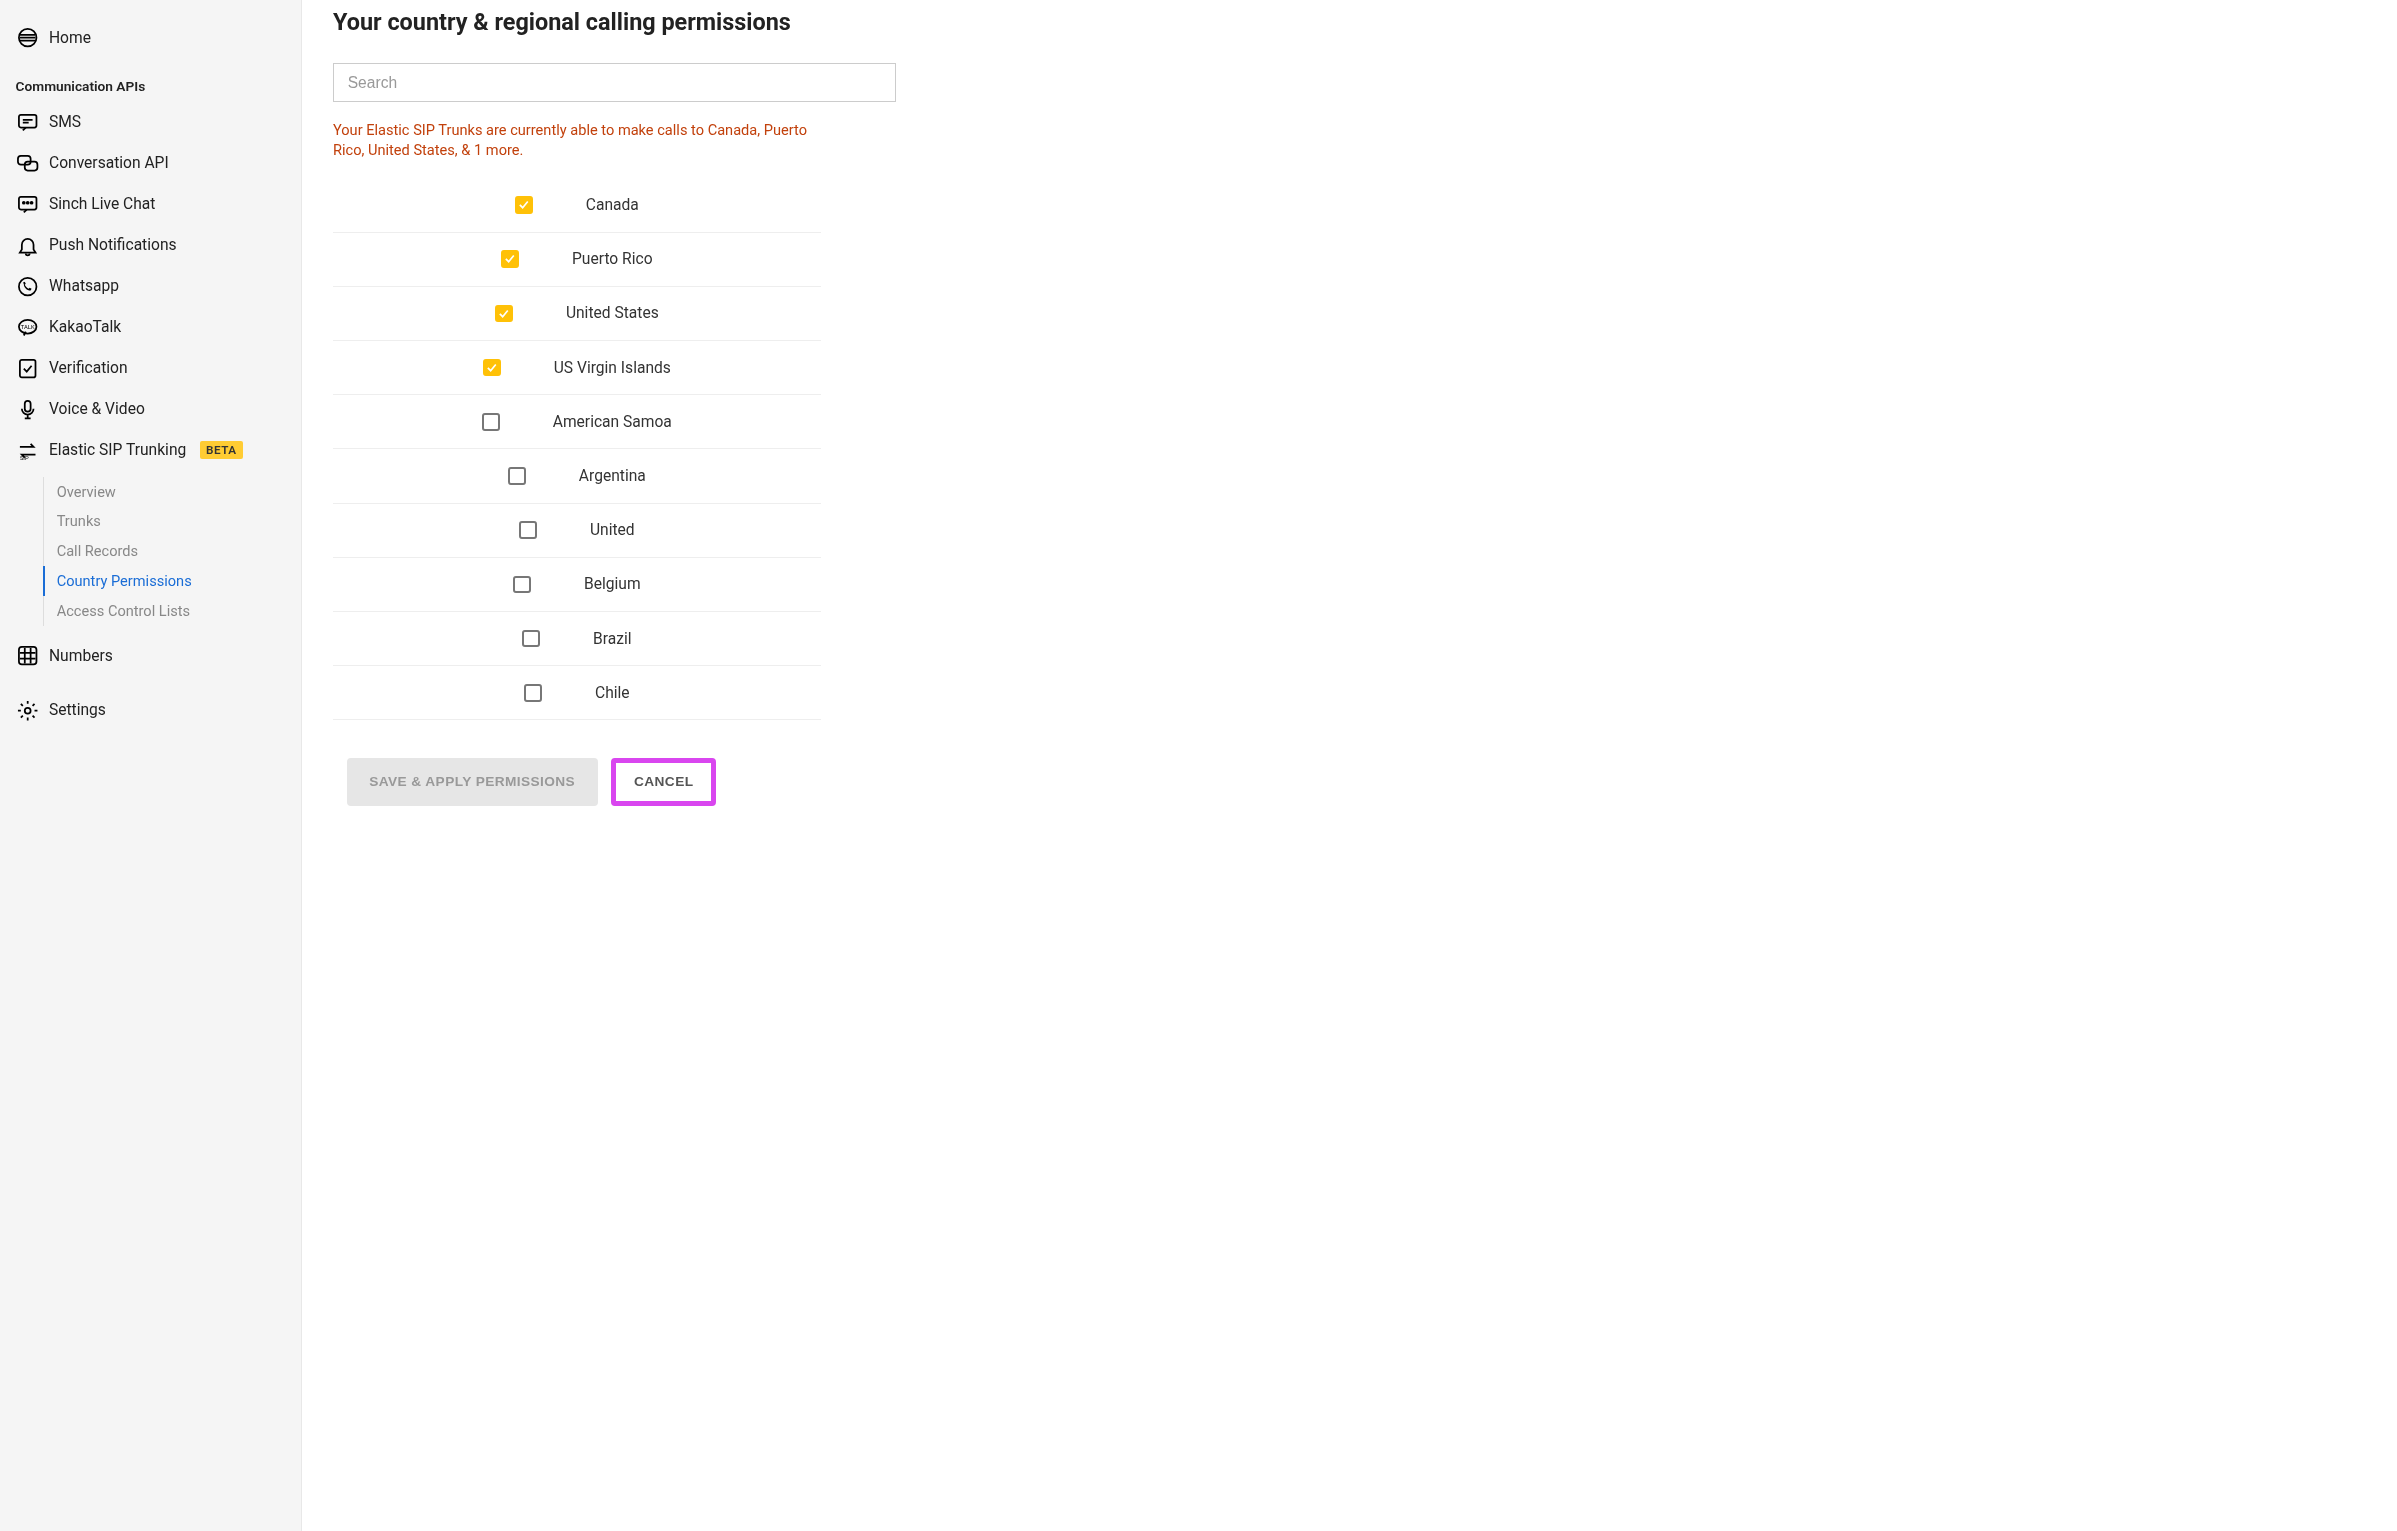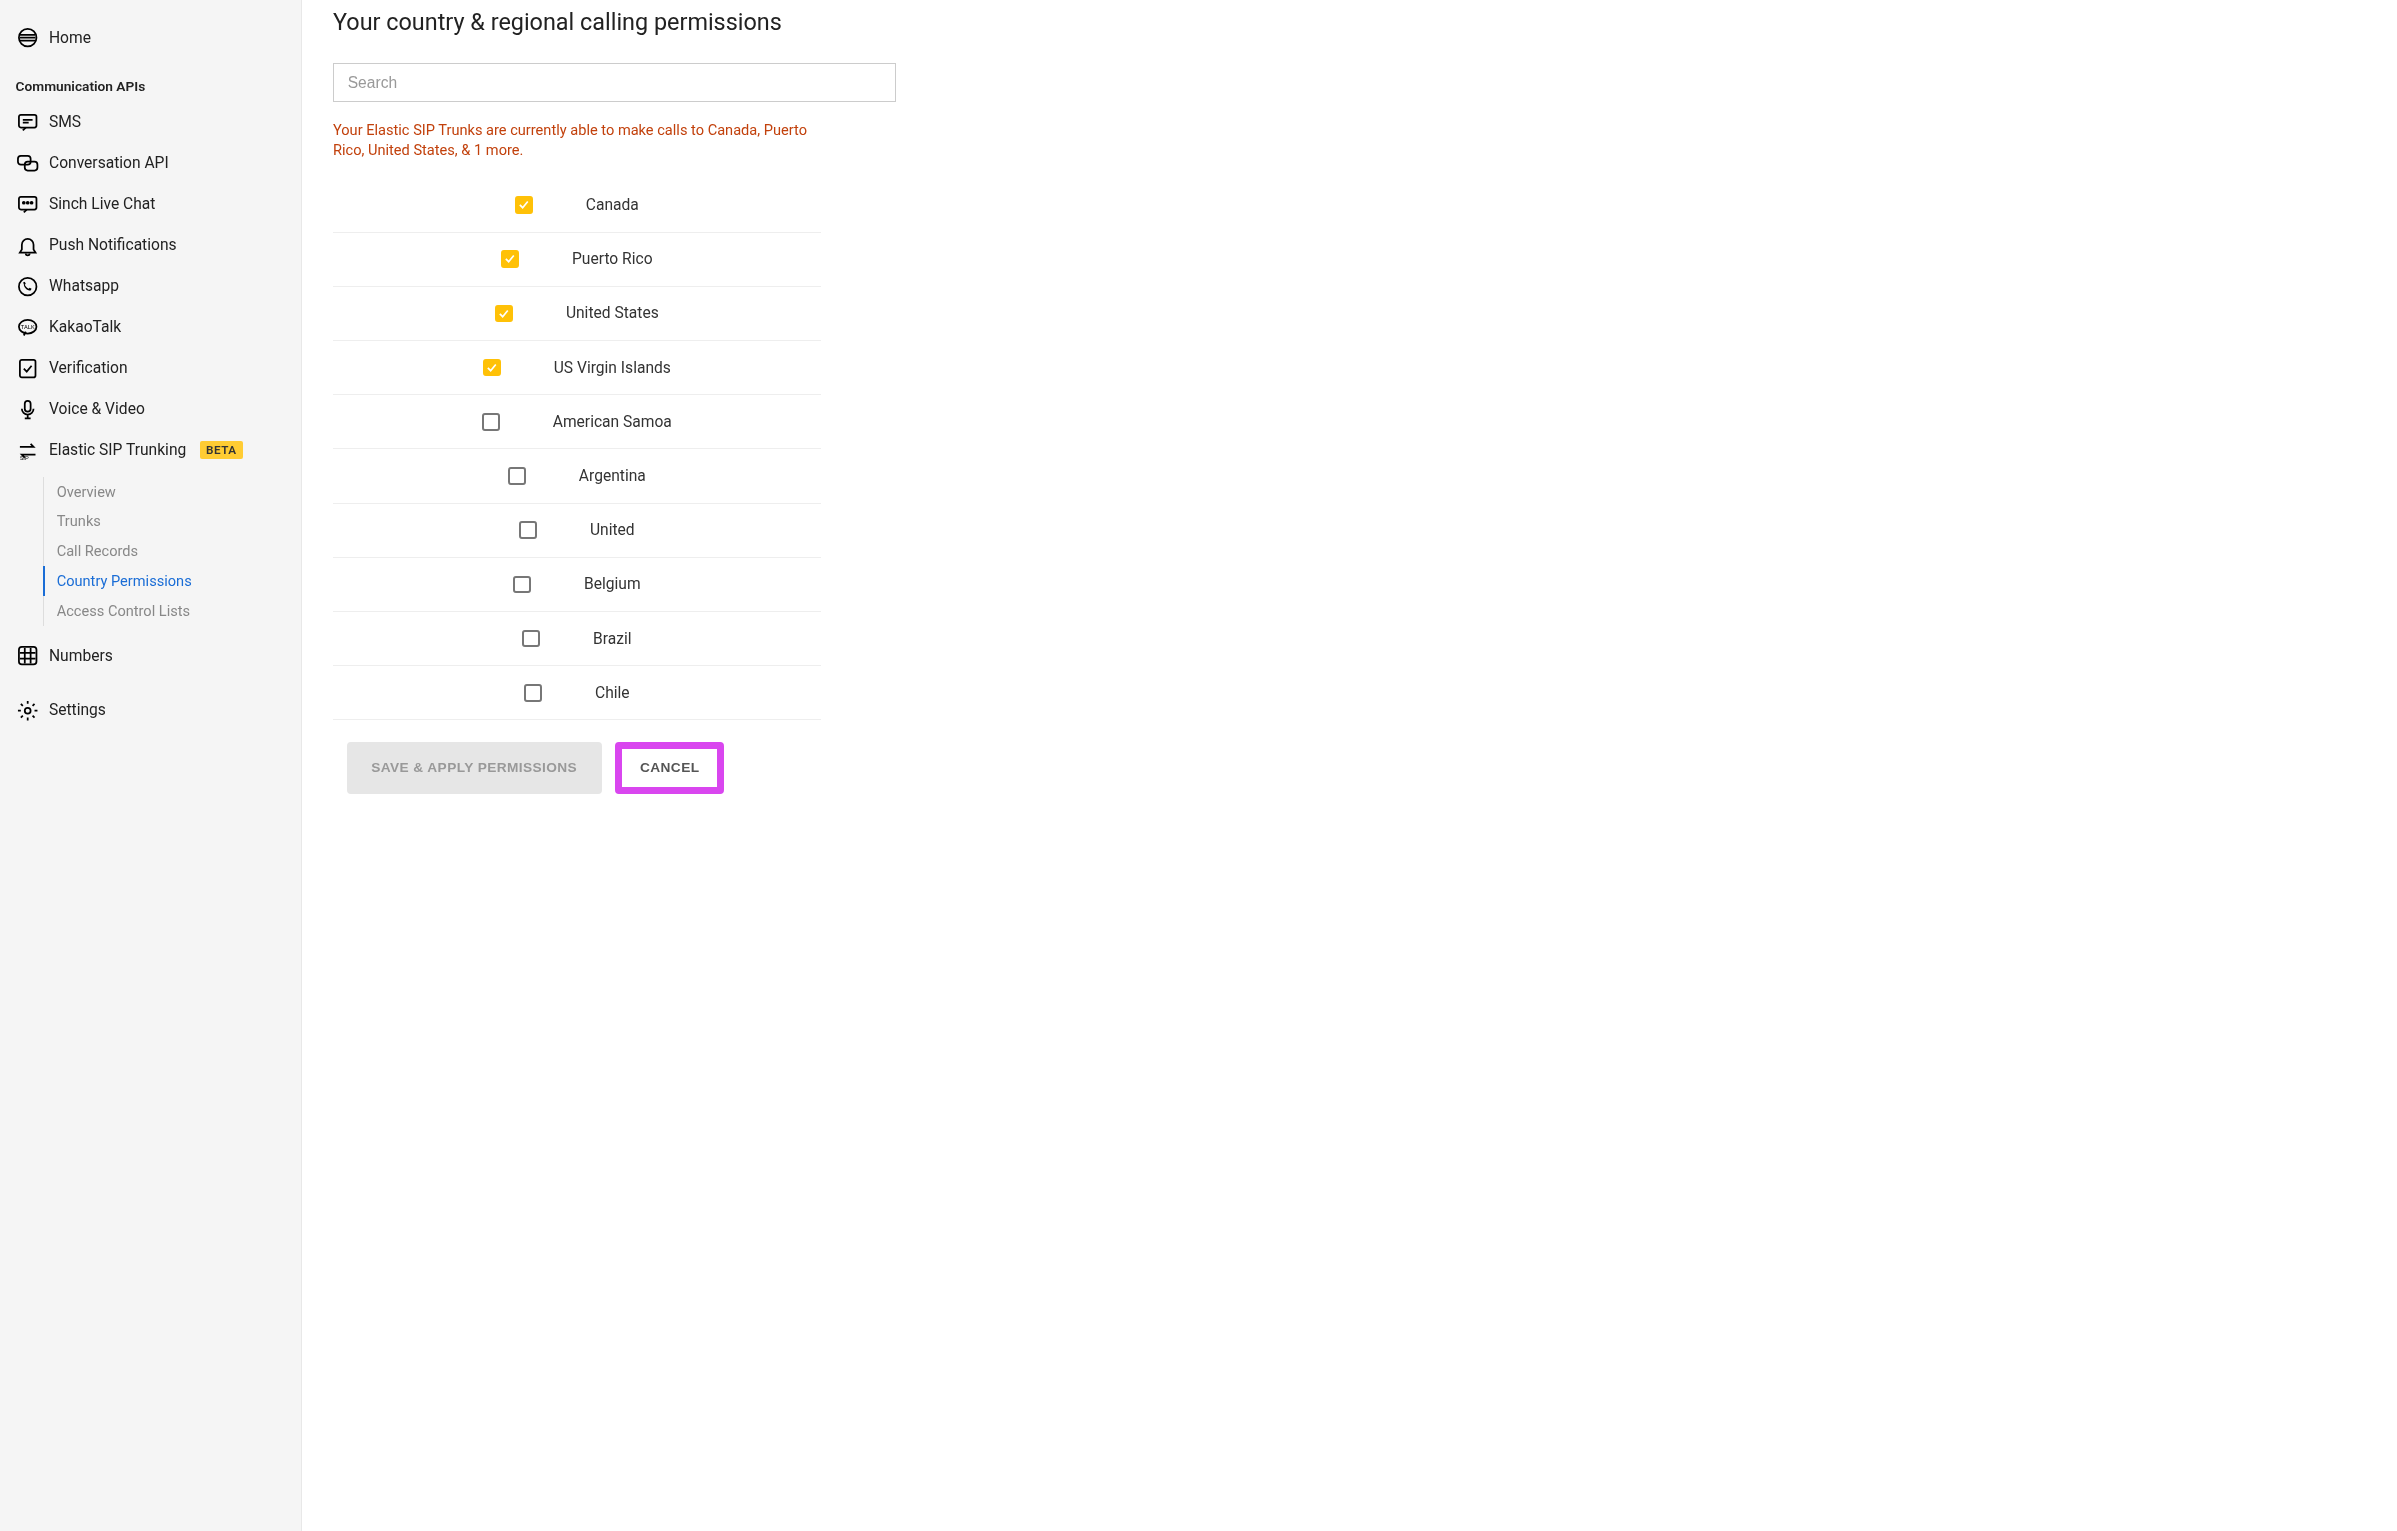--- a/index.html
+++ b/index.html
@@ -70,21 +70,21 @@
     color: #1a6dd6;
     border-left: 2px solid #1a6dd6;
   }
   .main {
     flex: 1;
     padding: 7.8px 31px 31px 31px;
     max-width: 897px;
   }
   .page-title {
     font-size: 23.4px;
-    font-weight: 400;
+    font-weight: 700;
     color: #222;
     margin-bottom: 27px;
   }
   .subtitle {
     font-size: 14.6px;
     color: #555;
     margin-bottom: 15.6px;
   }
   .search-input {
     width: 563px;
@@ -139,23 +139,24 @@
     gap: 13.7px;
     padding-left: 13.7px;
   }
   .btn {
     font-size: 13.7px;
     font-weight: 600;
     letter-spacing: 0.4px;
     padding: 11.7px 17.6px;
     border-radius: 3.9px;
     cursor: pointer;
-    border: 7px solid #d946ef;
+    border: 5px solid #d946ef;
     background: #fff;
     color: #555;
+    margin-top: 16px;
   }
   .btn.primary {
     background: #e6e6e6;
     border-color: #e6e6e6;
     color: #999;
   }
 </style>
 </head>
 <body>
 

